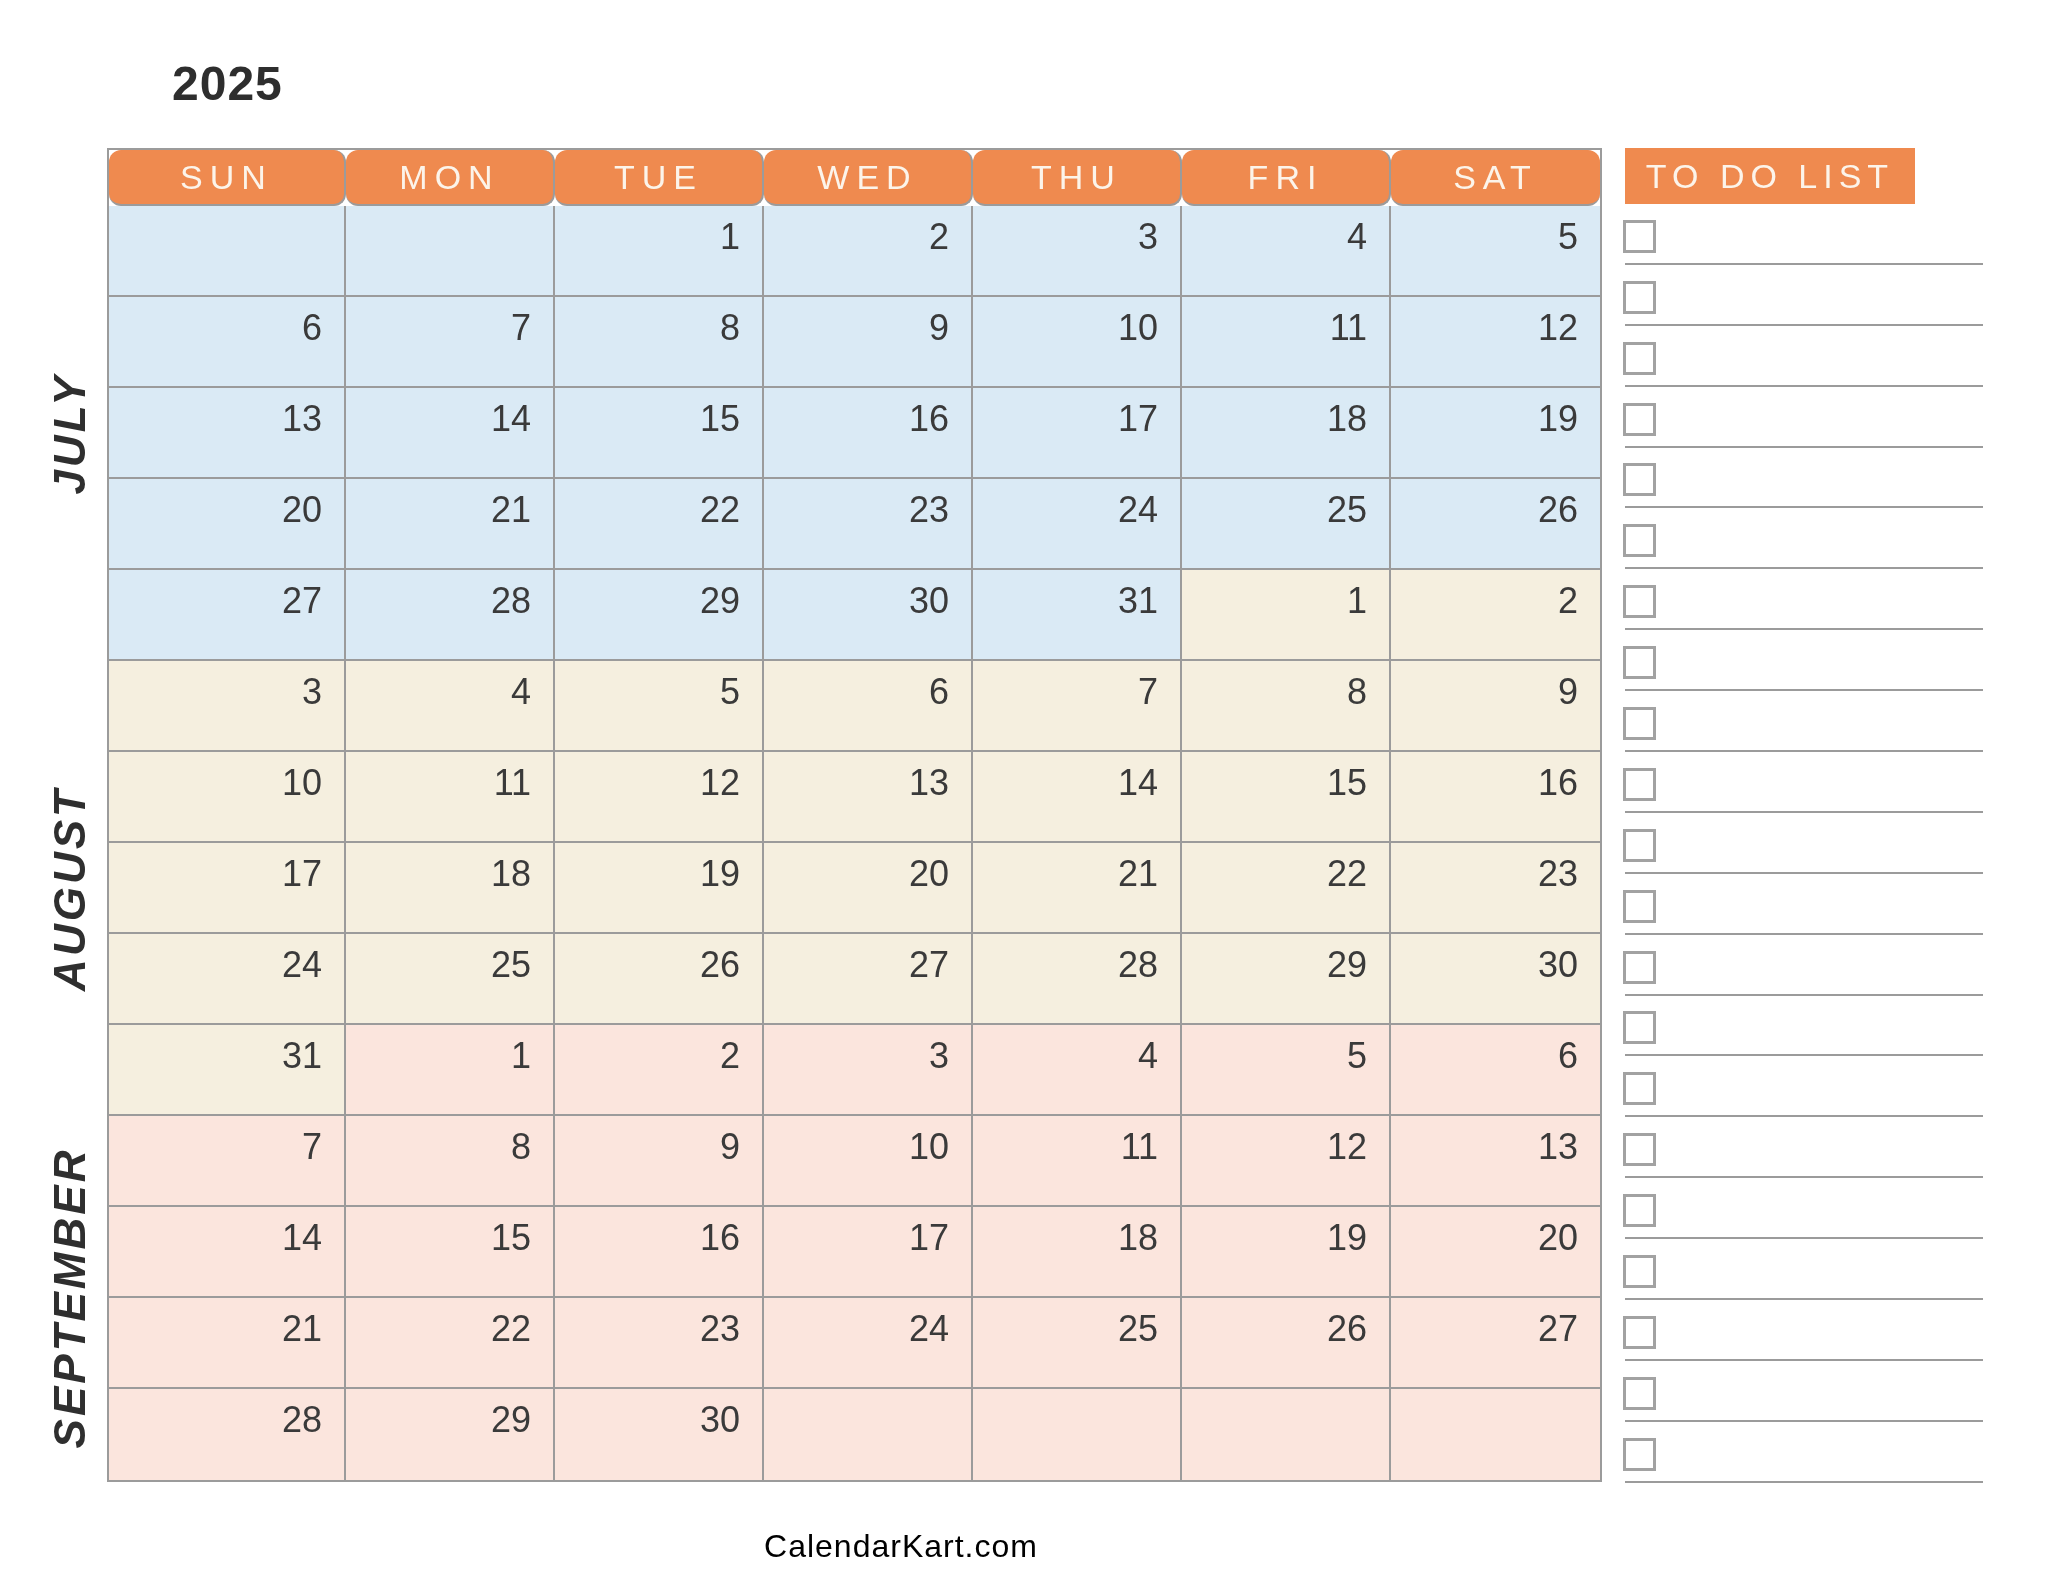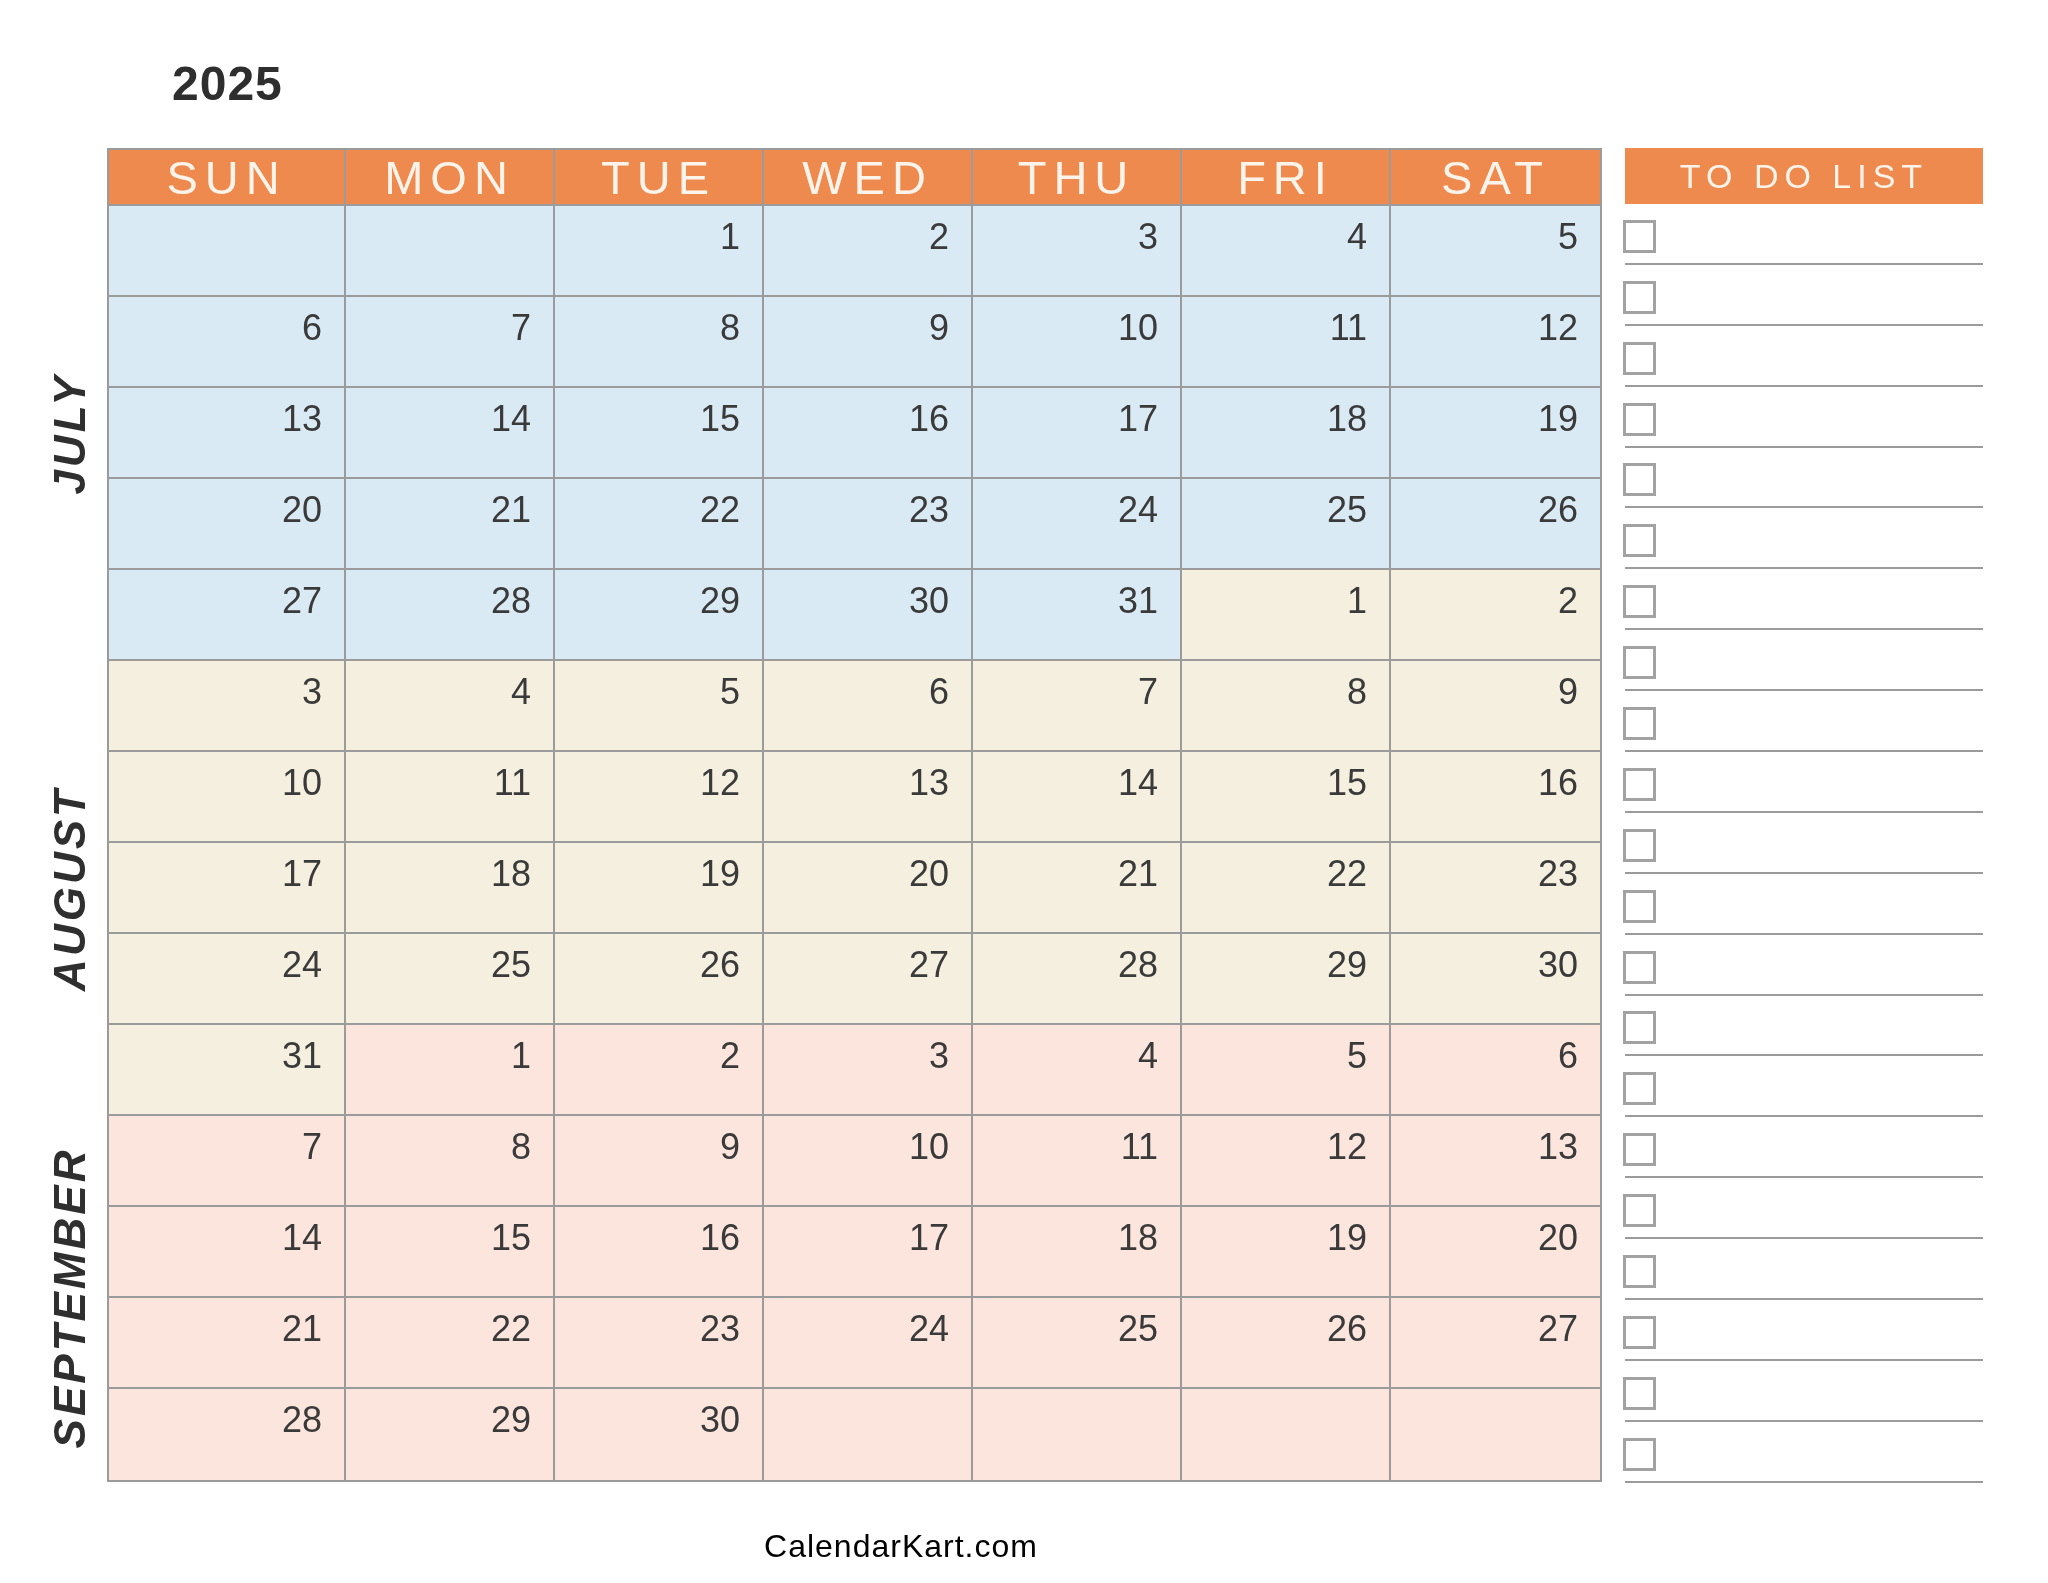--- a/index.html
+++ b/index.html
@@ -25,43 +25,44 @@
     position:absolute;left:107px;top:148px;
     display:grid;
     grid-template-columns:237px repeat(6,209px);
     grid-template-rows:56px repeat(14,91px);
     border:2px solid var(--border);
     background:#fff;
   }
   .wk-header{
     background:var(--orange);
     color:var(--header-text);
-    font-size:47px;letter-spacing:7px;
+    font-size:34px;letter-spacing:7px;
     display:flex;align-items:center;justify-content:center;
     box-sizing:border-box;
+    border-radius:12px;
   }
   .day-cell{
     box-sizing:border-box;
     text-align:right;
     padding:10px 22px 0 0;
     font-size:36px;color:var(--day-num);
   }
   .br{border-right:2px solid var(--border);}
   .bb{border-bottom:2px solid var(--border);}
   .m-july{background:var(--blue);}
   .m-august{background:var(--cream);}
   .m-september{background:var(--pink);}
   .month-label{
     position:absolute;left:70px;
     transform:translate(-50%,-50%) rotate(-90deg);
     font-style:italic;font-weight:700;font-size:44px;letter-spacing:3px;
     color:#2F2F2F;white-space:nowrap;
   }
   .todo-header{
-    position:absolute;left:1625px;top:148px;width:358px;height:56px;
+    position:absolute;left:1625px;top:148px;width:290px;height:56px;
     background:var(--orange);color:var(--header-text);
     font-size:34px;letter-spacing:6px;
     display:flex;align-items:center;justify-content:center;
     box-sizing:border-box;
   }
   .todo-list{
     position:absolute;left:1625px;top:204px;width:358px;
   }
   .todo-item{
     height:60.9px;position:relative;

